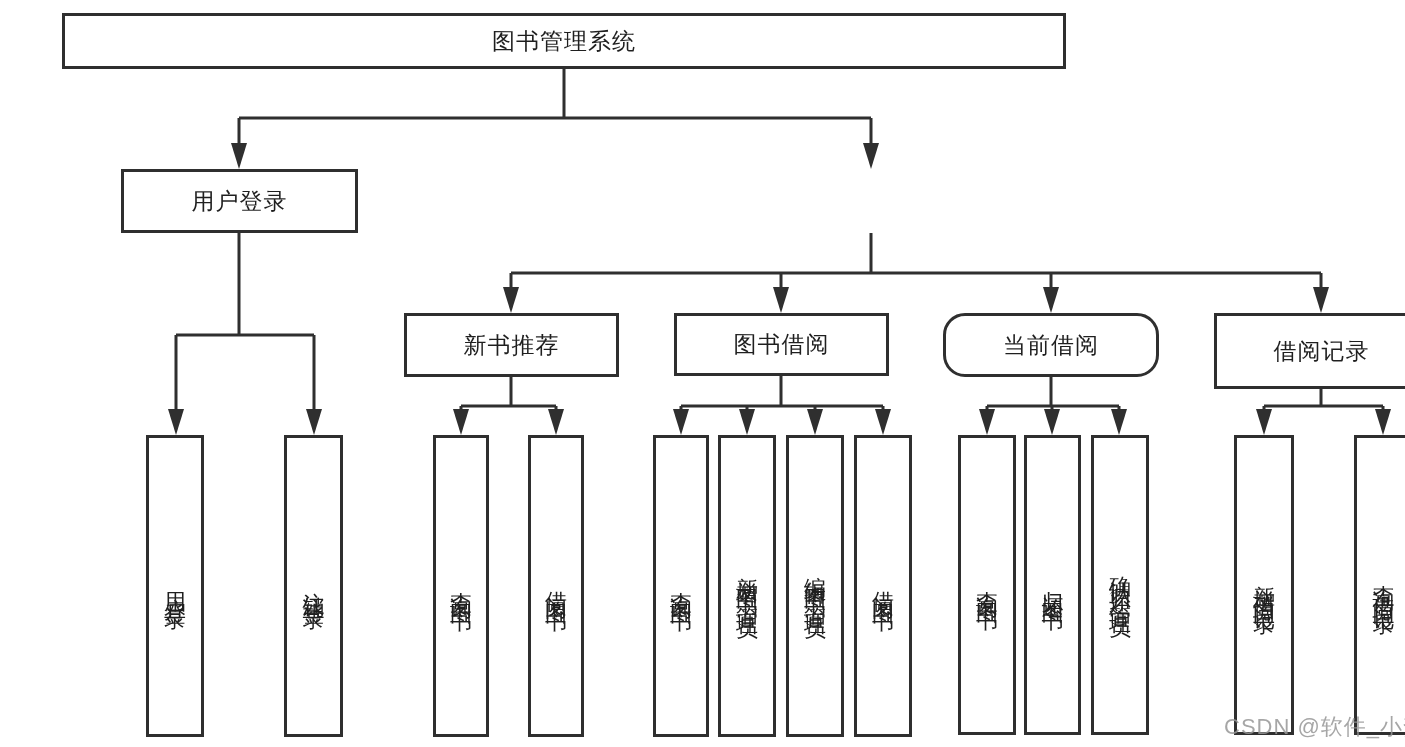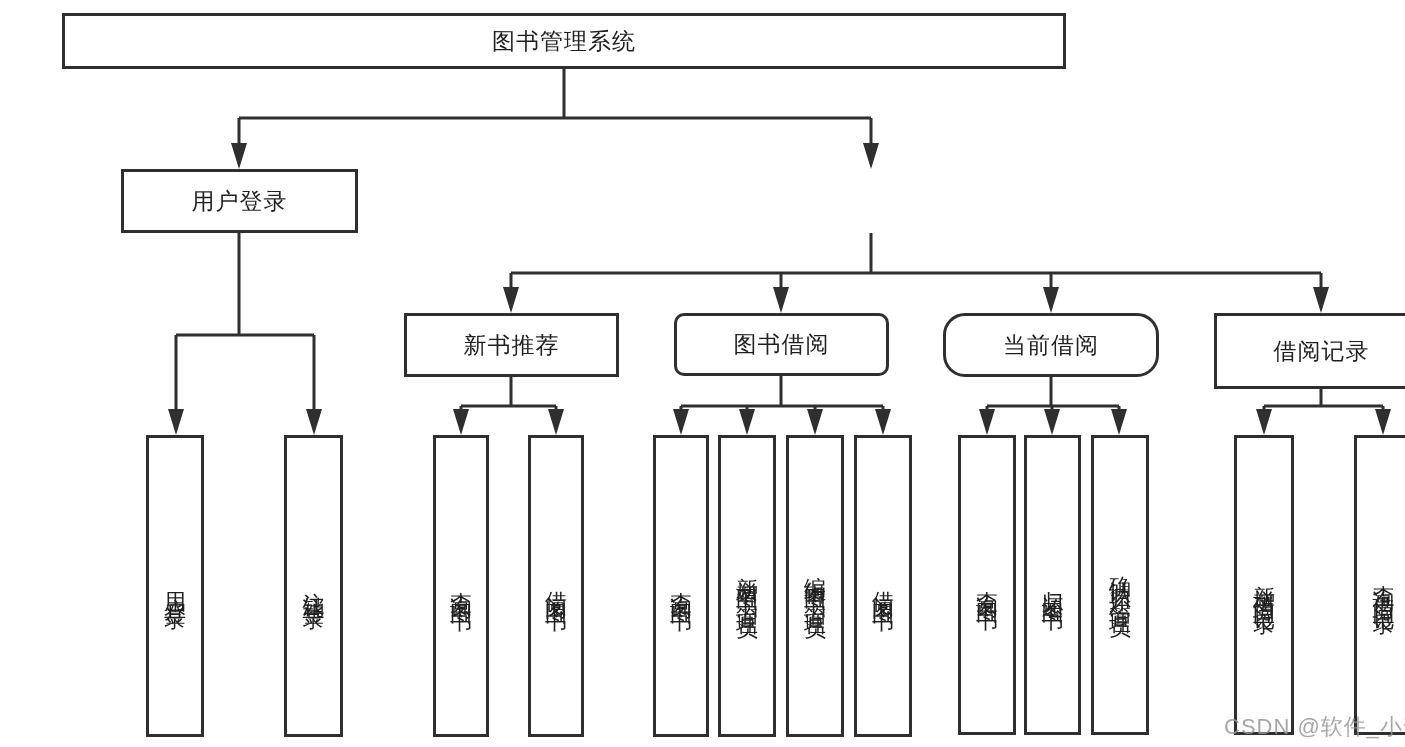--- a/index.html
+++ b/index.html
@@ -88,21 +88,21 @@
     <span class="hlabel">图书管理系统</span>
   </div>
 
   <div class="box" style="left:80px;top:169px;width:237px;height:64px;">
     <span class="hlabel">用户登录</span>
   </div>
 
   <div class="box" style="left:363px;top:313px;width:215px;height:64px;text-align:right;">
     <span class="hlabel">新书推荐</span>
   </div>
-  <div class="box" style="left:633px;top:313px;width:215px;height:63px;border-radius:10px;">
+  <div class="box" style="left:633px;top:313px;width:215px;height:63px;">
     <span class="hlabel">图书借阅</span>
   </div>
   <div class="box" style="left:902px;top:313px;width:216px;height:64px;border-radius:22px;">
     <span class="hlabel">当前借阅</span>
   </div>
   <div class="box" style="left:1173px;top:313px;width:215px;height:76px;">
     <span class="hlabel">借阅记录</span>
   </div>
 
   <div class="box leaf" style="left:105px;top:435px;width:58px;height:302px;">

